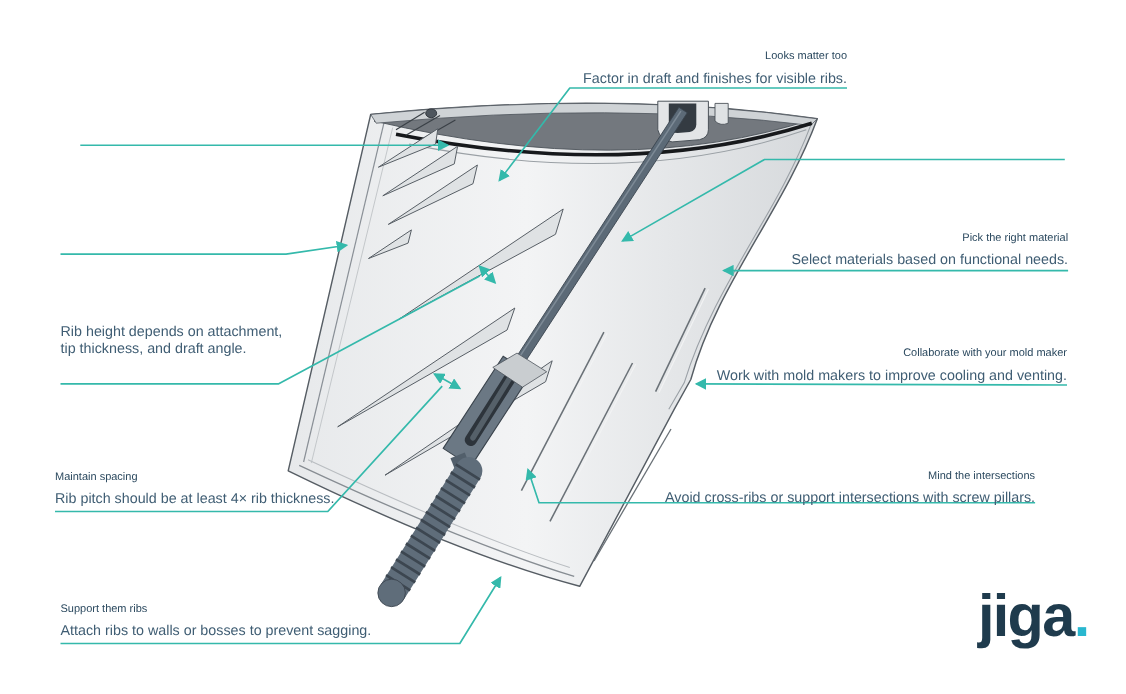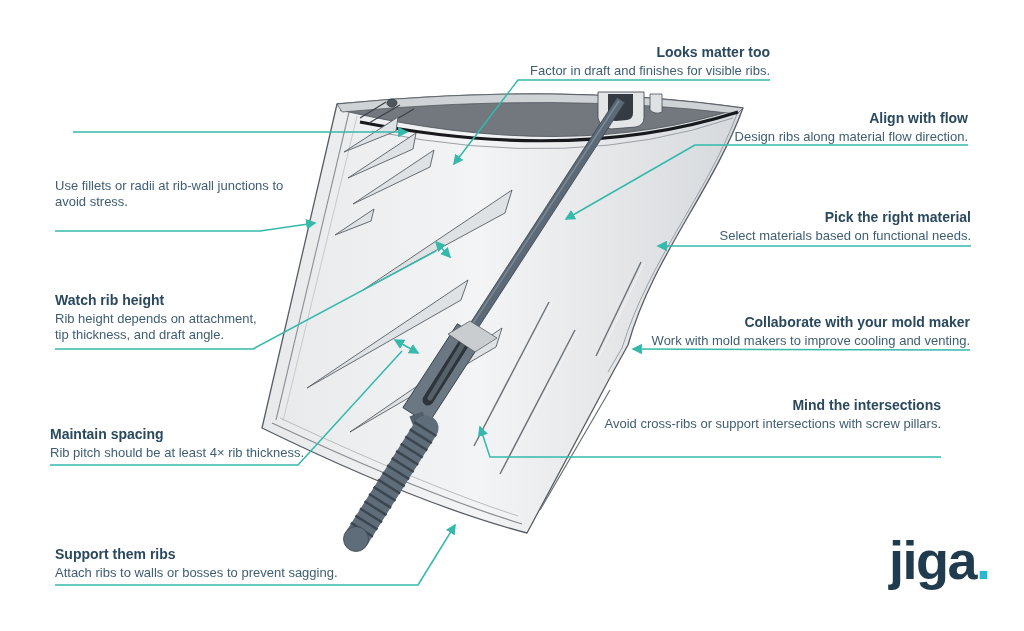--- a/index.html
+++ b/index.html
@@ -4,21 +4,21 @@
 <style>
   :root{
     --accent:#34b9ab; --heading:#2a485e; --body:#3f5d73;
     --logo:#1f3b4d; --dot:#29b7cf; --bg:#ffffff;
   }
   html,body{margin:0;padding:0;background:#fff;}
   .stage{position:relative;width:1024px;height:631px;background:var(--bg);
          font-family:"Liberation Sans", sans-serif;overflow:hidden;}
   .model-svg{position:absolute;left:0;top:0;width:1024px;height:631px;}
   .callout{position:absolute;}
-  .callout .co-title{font-weight:bold;font-size:14px;line-height:18px;color:var(--heading);white-space:nowrap;}
+  .callout .co-title{font-weight:normal;font-size:10px;line-height:18px;color:var(--heading);white-space:nowrap;}
   .callout .co-body{font-size:13px;line-height:15.5px;color:var(--body);margin-top:2px;}
   .callout.nowrap .co-body{white-space:nowrap;}
   .callout.right{text-align:right;}
   .logo{position:absolute;left:889px;top:536px;font-weight:bold;font-size:54px;
         letter-spacing:-1.5px;color:var(--logo);line-height:48px;}
   .logo .dot{color:var(--dot);}
 </style>
 </head>
 <body>
 
@@ -109,58 +109,52 @@
       <path d="M770 80 L518 80 L454 164" marker-end="url(#arr)"></path>
       <path d="M968 145 L695 145 L566 219" marker-end="url(#arr)"></path>
       <path d="M971 246 L658 246" marker-end="url(#arr)"></path>
       <path d="M970 350 L633 349" marker-end="url(#arr)"></path>
       <path d="M941 457 L490 457 L480 427" marker-end="url(#arr)"></path>
     </g>
   </svg>
 
 
   <div class="callout" style="left:55px;top:176px;width:258px">
-    <div class="co-body">Use fillets or radii at rib-wall junctions to avoid stress.</div>
   </div>
 
   <div class="callout" style="left:55px;top:291px;width:212px">
-    <div class="co-title">Watch rib height</div>
     <div class="co-body">Rib height depends on attachment, tip thickness, and draft angle.</div>
   </div>
 
   <div class="callout nowrap" style="left:50px;top:425px">
     <div class="co-title">Maintain spacing</div>
     <div class="co-body">Rib pitch should be at least 4× rib thickness.</div>
   </div>
 
   <div class="callout nowrap" style="left:55px;top:545px">
     <div class="co-title">Support them ribs</div>
     <div class="co-body">Attach ribs to walls or bosses to prevent sagging.</div>
   </div>
 
   <div class="callout right nowrap" style="right:254px;top:43px">
     <div class="co-title">Looks matter too</div>
     <div class="co-body">Factor in draft and finishes for visible ribs.</div>
   </div>
 
-  <div class="callout right nowrap" style="right:56px;top:109px">
-    <div class="co-title">Align with flow</div>
-    <div class="co-body">Design ribs along material flow direction.</div>
-  </div>
 
   <div class="callout right nowrap" style="right:54px;top:313px">
     <div class="co-title">Collaborate with your mold maker</div>
     <div class="co-body">Work with mold makers to improve cooling and venting.</div>
   </div>
 
   <div class="callout right nowrap" style="right:53px;top:208px">
     <div class="co-title">Pick the right material</div>
     <div class="co-body">Select materials based on functional needs.</div>
   </div>
 
-  <div class="callout right nowrap" style="right:83px;top:396px">
+  <div class="callout right nowrap" style="right:83px;top:424px">
     <div class="co-title">Mind the intersections</div>
     <div class="co-body">Avoid cross-ribs or support intersections with screw pillars.</div>
   </div>
 
   <div class="logo"><span>jiga</span><span class="dot">.</span></div>
 
 </div>
 
 </body></html>

